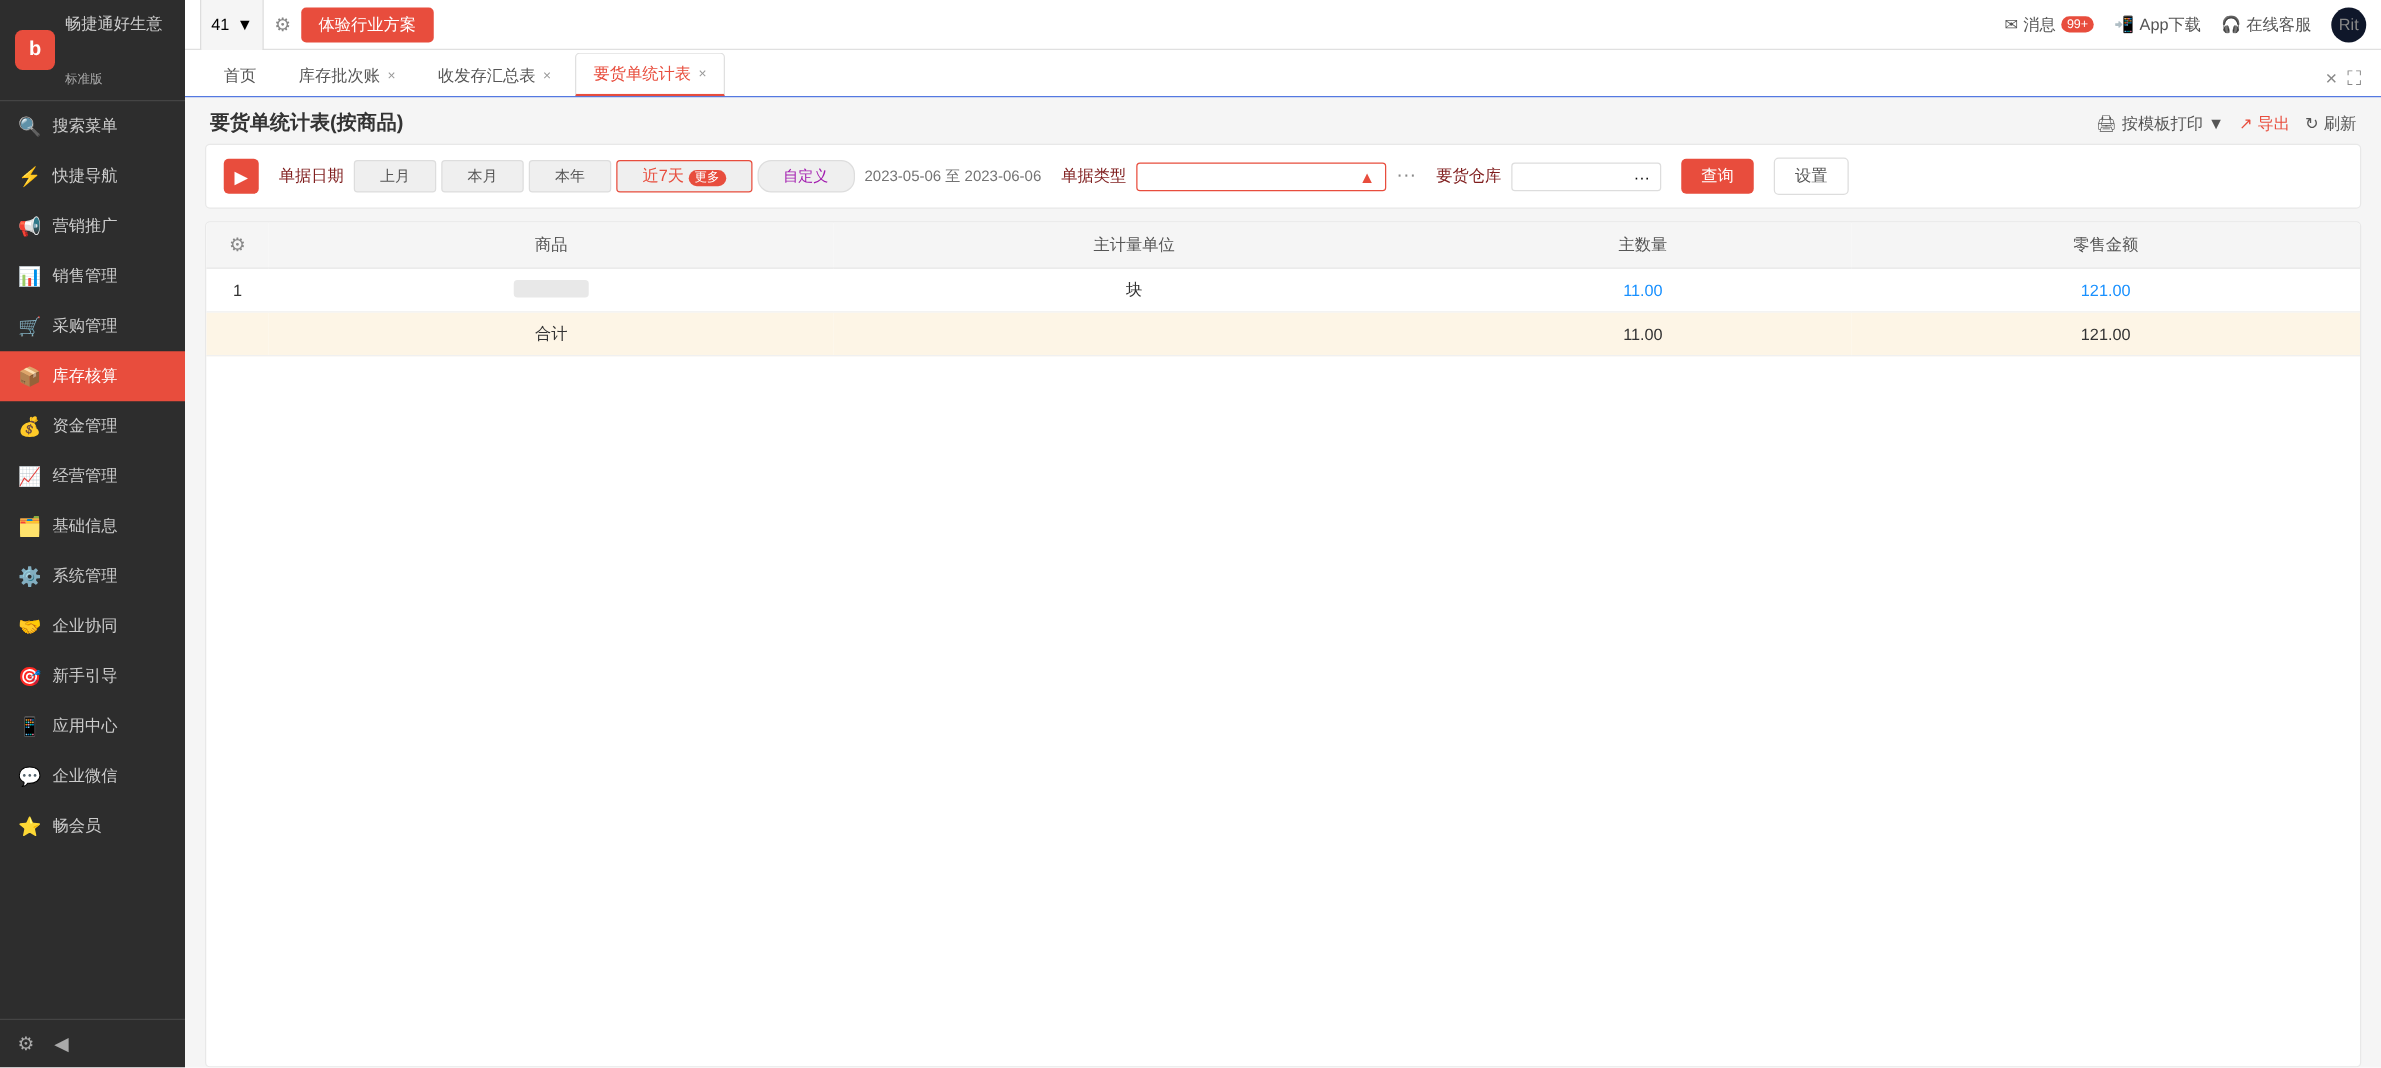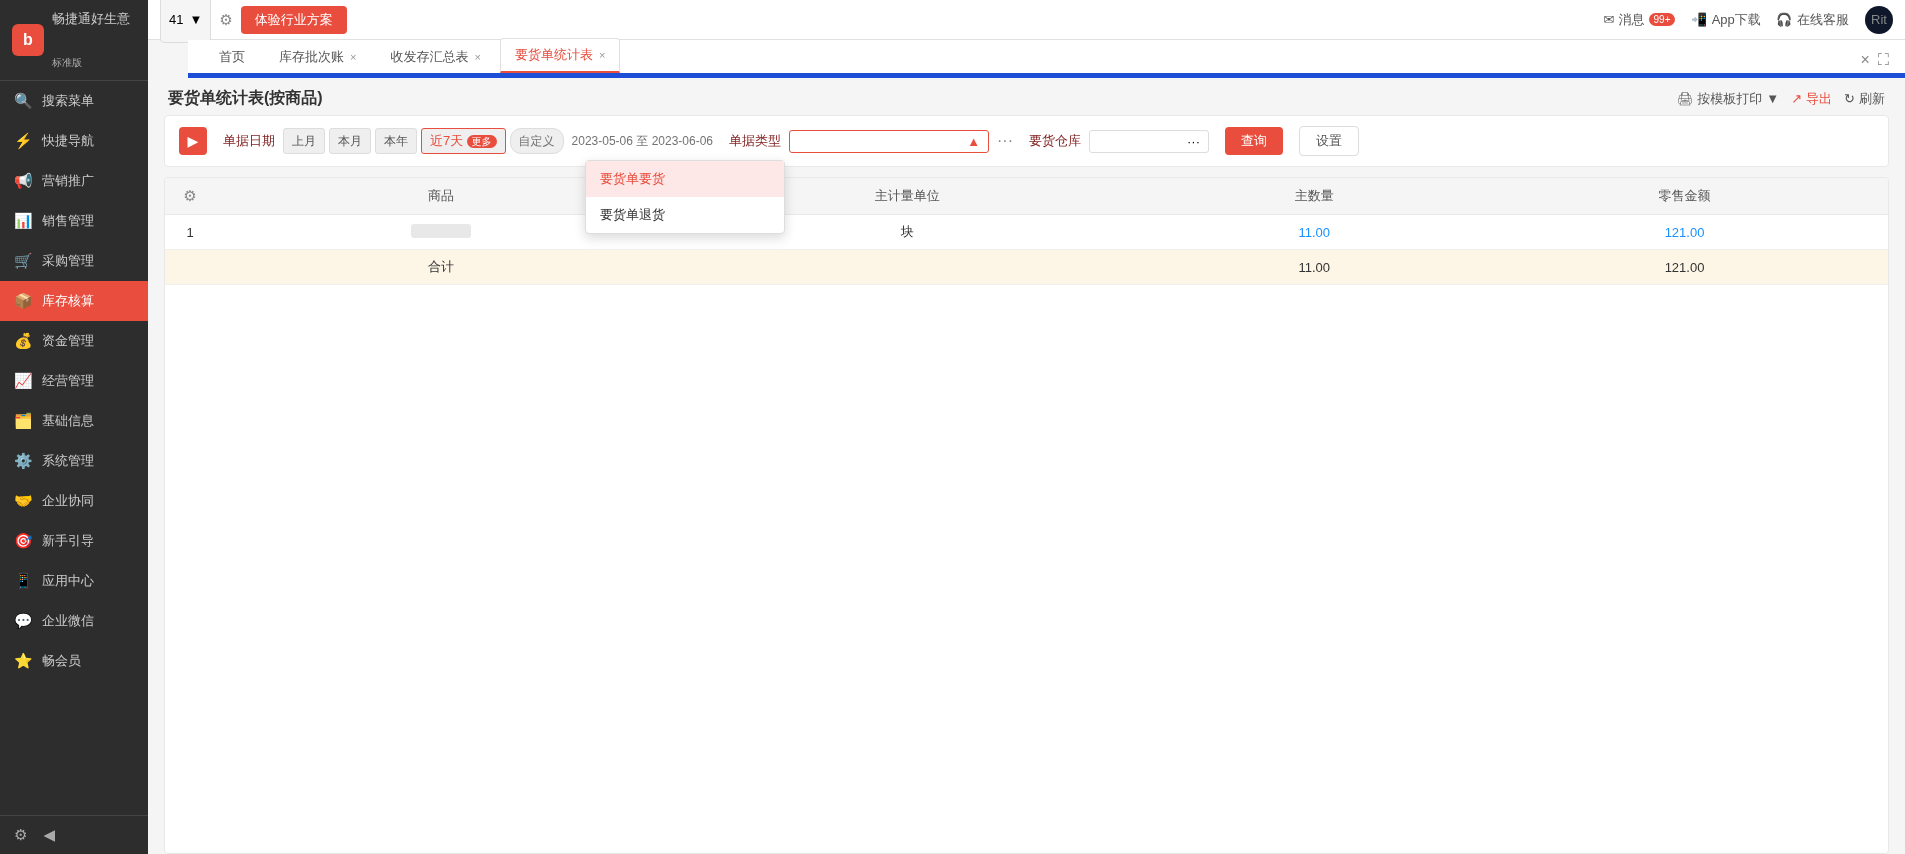--- a/index.html
+++ b/index.html
@@ -26,21 +26,21 @@
     .topbar-left { display: flex; align-items: center; gap: 8px; }
     .topbar-selector { display: flex; align-items: center; background: #f5f5f5; border: 1px solid #ddd; border-radius: 4px; padding: 15px 8px; gap: 6px; cursor: pointer; }
     .topbar-gear { color: #888; cursor: pointer; font-size: 15px; }
     .topbar-promo { background: #e84d3d; color: white; border: none; border-radius: 4px; padding: 5px 14px; cursor: pointer; font-size: 13px; }
     .topbar-right { display: flex; align-items: center; gap: 16px; color: #555; }
     .topbar-right-item { display: flex; align-items: center; gap: 4px; cursor: pointer; font-size: 13px; }
     .badge { background: #e84d3d; color: white; border-radius: 10px; font-size: 10px; padding: 1px 5px; }
     .avatar { width: 28px; height: 28px; background: #0f172a; border-radius: 50%; }
 
     
-    .tabs { height: 38px; background: #fff; border-bottom: 5px solid #1d4ed8; display: flex; align-items: flex-end; padding: 0 16px; gap: 4px; margin-left: 40px; }
+    .tabs { height: 38px; background: #fff; border-bottom: 1px solid #1d4ed8; display: flex; align-items: flex-end; padding: 0 16px; gap: 4px; }
     .tab { padding: 7px 14px; cursor: pointer; font-size: 13px; color: #555; border-radius: 4px 4px 0 0; display: flex; align-items: center; gap: 6px; border: 1px solid transparent; border-bottom: none; }
     .tab.active { background: #fff; border-color: #e0e0e0; border-bottom: 2px solid #e84d3d; color: #e84d3d; font-weight: 500; }
     .tab-close { font-size: 11px; color: #999; cursor: pointer; }
     .tab-extra { margin-left: auto; display: flex; align-items: center; gap: 8px; padding-bottom: 4px; }
     .tab-extra-icon { font-size: 16px; color: #888; cursor: pointer; }
 
     
     .content { flex: 1; overflow: hidden; display: flex; flex-direction: column; background: #f5f5f5; }
 
     
@@ -49,24 +49,24 @@
     .page-actions { display: flex; align-items: center; gap: 12px; }
     .page-action { display: flex; align-items: center; gap: 4px; color: #555; cursor: pointer; font-size: 13px; }
     .page-action-red { color: #e84d3d; }
 
     
     .filter-bar { background: #fff; margin: 0 16px; border-radius: 4px; padding: 10px 14px; display: flex; align-items: center; gap: 16px; flex-wrap: wrap; border: 1px solid #e8e8e8; position: relative; }
     .filter-expand { width: 28px; height: 28px; background: #e84d3d; border-radius: 4px; display: flex; align-items: center; justify-content: center; color: white; cursor: pointer; font-size: 14px; flex-shrink: 0; }
     .filter-group { display: flex; align-items: center; gap: 8px; }
     .filter-label { color: #7f1d1d; white-space: nowrap; }
     .filter-date-btns { display: flex; gap: 4px; }
-    .filter-date-btn { padding: 3px 8px; border: 1px solid #ddd; border-radius: 3px; cursor: pointer; font-size: 12px; color: #555; }
+    .filter-date-btn { padding: 3px 20px; border: 1px solid #ddd; border-radius: 3px; cursor: pointer; font-size: 12px; color: #555; }
     .filter-date-btn.active { color: #e84d3d; border-color: #e84d3d; }
     .filter-date-badge { background: #e84d3d; color: white; border-radius: 10px; font-size: 10px; padding: 1px 5px; }
-    .filter-date-custom { color: #737373; cursor: pointer; font-size: 12px; border-radius: 11px; }
+    .filter-date-custom { color: #a21caf; cursor: pointer; font-size: 12px; border-radius: 11px; }
     .filter-date-range { color: #737373; font-size: 12px; }
     .filter-dropdown { border: 1px solid #e84d3d; border-radius: 3px; padding: 3px 8px; min-width: 200px; display: flex; align-items: center; justify-content: space-between; cursor: pointer; background: white; position: relative; }
     .filter-dropdown-arrow { color: #e84d3d; }
     .filter-more { color: #888; cursor: pointer; font-size: 16px; }
     .filter-warehouse { border: 1px solid #ddd; border-radius: 3px; padding: 3px 8px; min-width: 120px; display: flex; align-items: center; gap: 8px; cursor: pointer; }
     .btn-query { background: #e84d3d; color: white; border: none; border-radius: 4px; padding: 5px 16px; cursor: pointer; font-size: 13px; }
     .btn-settings { background: white; color: #555; border: 1px solid #ddd; border-radius: 4px; padding: 5px 16px; cursor: pointer; font-size: 13px; }
 
     
     .dropdown-popup { position: absolute; top: 44px; left: 420px; z-index: 100; background: white; border: 1px solid #ddd; border-radius: 4px; min-width: 200px; box-shadow: 0 4px 12px rgba(0,0,0,0.15); }
@@ -269,28 +269,20 @@
         <span class="filter-label">要货仓库</span>
         <div class="filter-warehouse">
           <span style="flex:1;"></span>
           <span>···</span>
         </div>
       </div>
 
       <button class="btn-query">查询</button>
       <button class="btn-settings">设置</button>
 
-      <div class="dropdown-popup">
-        <div class="dropdown-option selected">
-          <span>要货单要货</span>
-        </div>
-        <div class="dropdown-option">
-          <span>要货单退货</span>
-        </div>
-      </div>
     </div>
 
     <div class="table-wrap">
       <table>
         <thead>
           <tr>
             <th style="width:50px;">
               <span class="gear-btn">⚙</span>
             </th>
             <th>商品</th>

